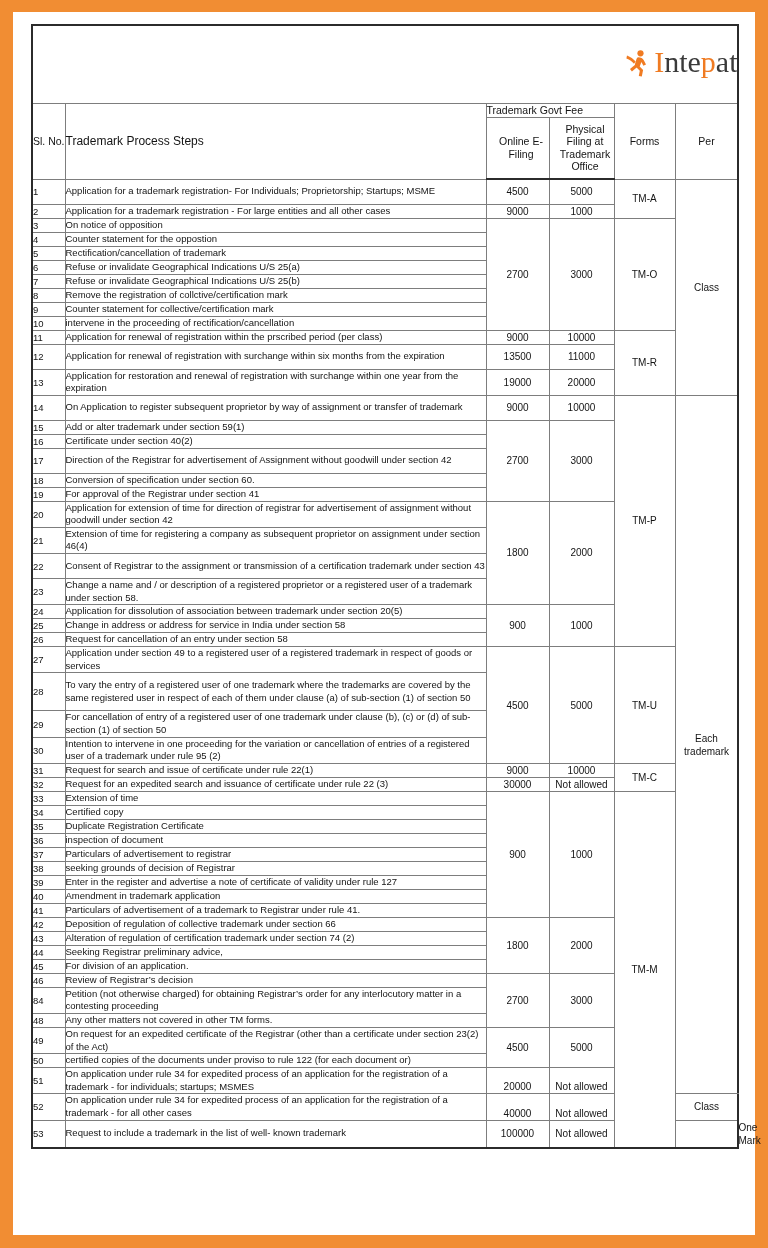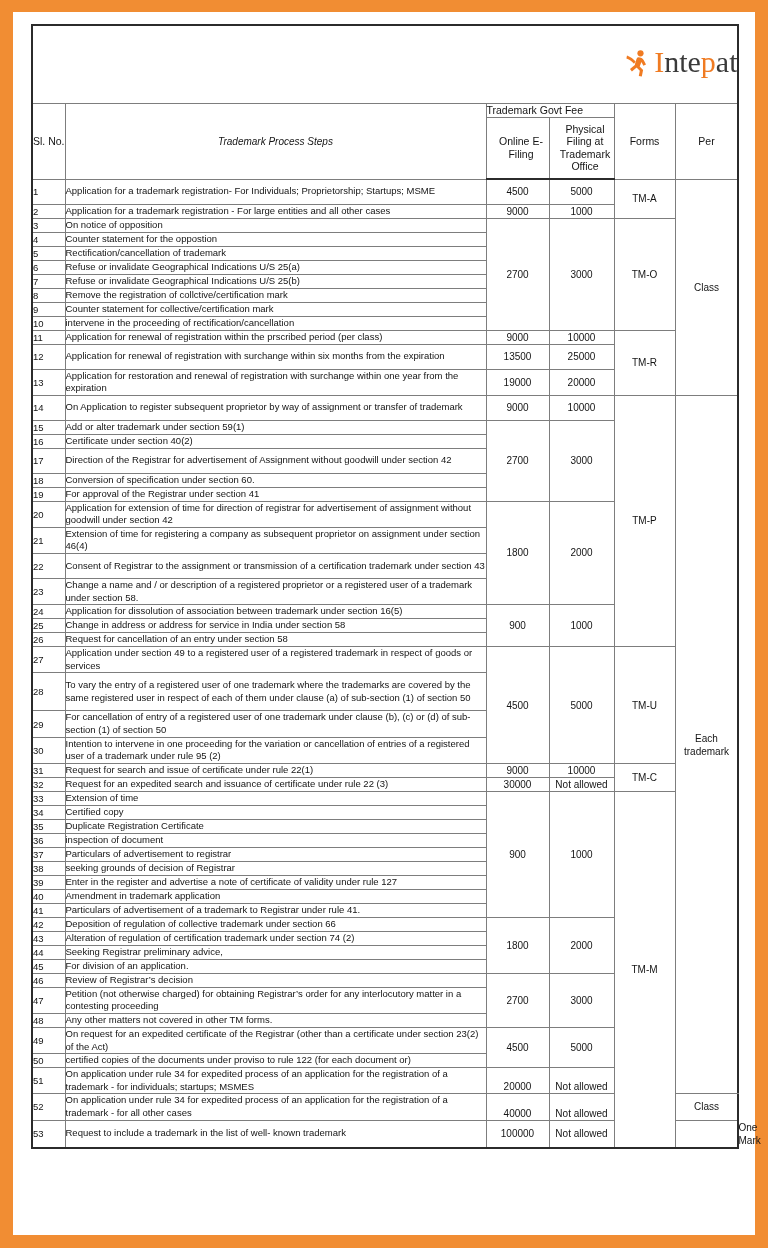--- a/index.html
+++ b/index.html
@@ -87,22 +87,22 @@
     font-weight: bold;
     line-height: 12.5px;
     vertical-align: bottom;
     padding-bottom: 1px;
   }
   .hdr-sl {
     font-size: 10.5px; font-weight: bold;
     vertical-align: bottom; padding-left: 2px; padding-bottom: 1px;
   }
   .hdr-desc {
-    font-size: 10px; font-weight: bold; text-align: center;
-    vertical-align: bottom; padding-bottom: 1px; font-style: italic;
+    font-size: 12px; font-weight: bold; text-align: left;
+    vertical-align: bottom; padding-bottom: 1px;
   }
   tr.hdrrow2 > td { height: 62px; border-bottom: 2px solid #2b2b2b; padding-left: 7px; }
 
   td.sl {
     font-size: 9.5px;
     padding-left: 2px;
     text-align: left;
     vertical-align: middle;
   }
   td.desc {
@@ -241,21 +241,21 @@
      <td class="sl thickleft">11</td>
      <td class="desc r2">Application for renewal of registration within the prscribed period (per class)</td>
      <td class="num">9000</td>
      <td class="num">10000</td>
      <td class="form" rowspan="3">TM-R</td>
    </tr>
    <tr>
      <td class="sl thickleft">12</td>
      <td class="desc r1">Application for renewal of registration with surchange within six months from the expiration</td>
      <td class="num">13500</td>
-     <td class="num">25000</td>
+     <td class="num">11000</td>
    </tr>
    <tr>
      <td class="sl thickleft">13</td>
      <td class="desc r1">Application for restoration and renewal of registration with surchange within one year from the expiration</td>
      <td class="num">19000</td>
      <td class="num">20000</td>
    </tr>
 
    <tr>
      <td class="sl thickleft">14</td>
@@ -303,21 +303,21 @@
      <td class="sl thickleft">22</td>
      <td class="desc r1">Consent of Registrar to the assignment or transmission of a certification trademark under section 43</td>
    </tr>
    <tr>
      <td class="sl thickleft">23</td>
      <td class="desc r1">Change a name and / or description of a registered proprietor or a registered user of a trademark under section 58.</td>
    </tr>
 
    <tr>
      <td class="sl thickleft">24</td>
-     <td class="desc r2">Application for dissolution of association between trademark under section 16(5)</td>
+     <td class="desc r2">Application for dissolution of association between trademark under section 20(5)</td>
      <td class="num" rowspan="3">900</td>
      <td class="num" rowspan="3">1000</td>
    </tr>
    <tr>
      <td class="sl thickleft">25</td>
      <td class="desc r2">Change in address or address for service in India under section 58</td>
    </tr>
    <tr>
      <td class="sl thickleft">26</td>
      <td class="desc r2">Request for cancellation of an entry under section 58</td>
@@ -416,21 +416,21 @@
      <td class="desc r2">For division of an application.</td>
    </tr>
 
    <tr>
      <td class="sl thickleft">46</td>
      <td class="desc r2">Review of Registrar’s decision</td>
      <td class="num" rowspan="3">2700</td>
      <td class="num" rowspan="3">3000</td>
    </tr>
    <tr>
-     <td class="sl thickleft">47</td>
+     <td class="sl thickleft">84</td>
      <td class="desc r1">Petition (not otherwise charged) for obtaining Registrar’s order for any interlocutory matter in a contesting proceeding</td>
    </tr>
    <tr>
      <td class="sl thickleft">48</td>
      <td class="desc r2">Any other matters not covered in other TM forms.</td>
    </tr>
 
    <tr>
      <td class="sl thickleft">49</td>
      <td class="desc r1">On request for an expedited certificate of the Registrar (other than a certificate under section 23(2) of the Act)</td>

